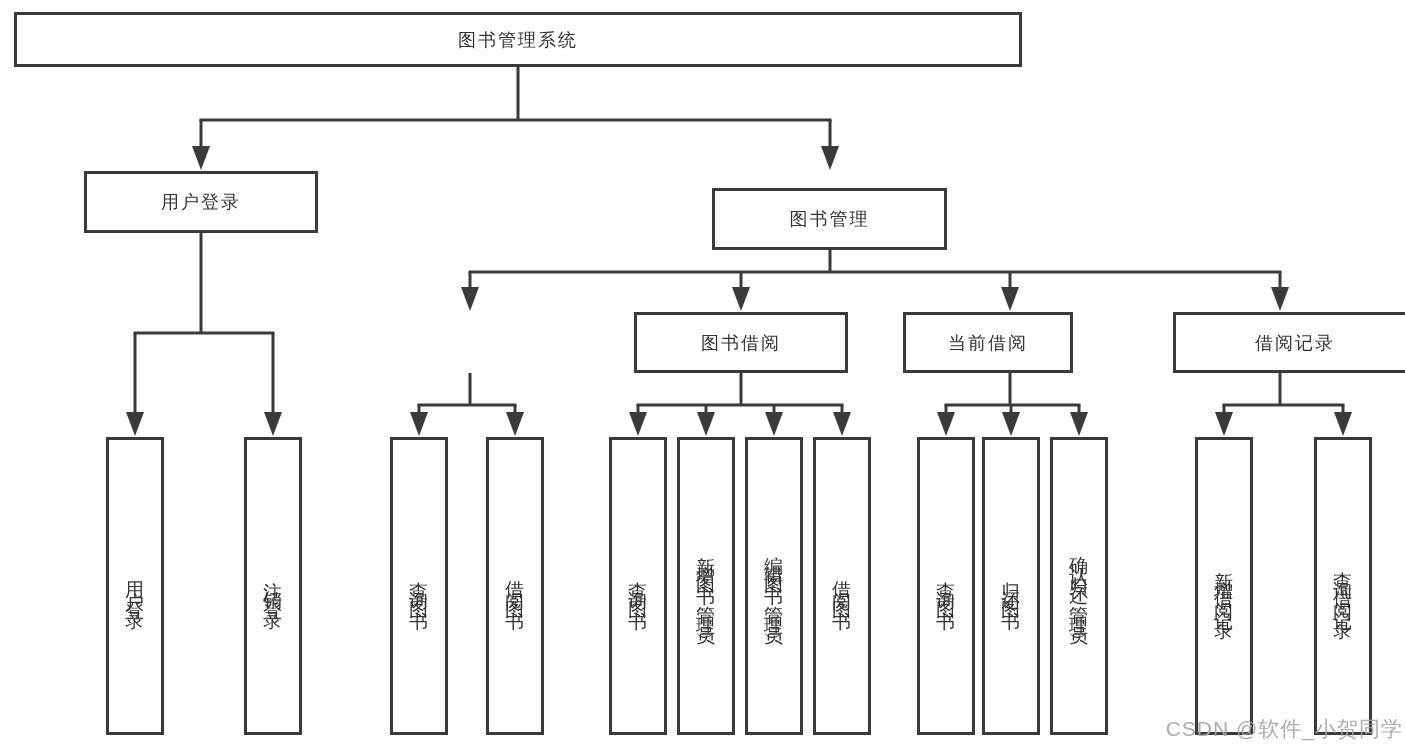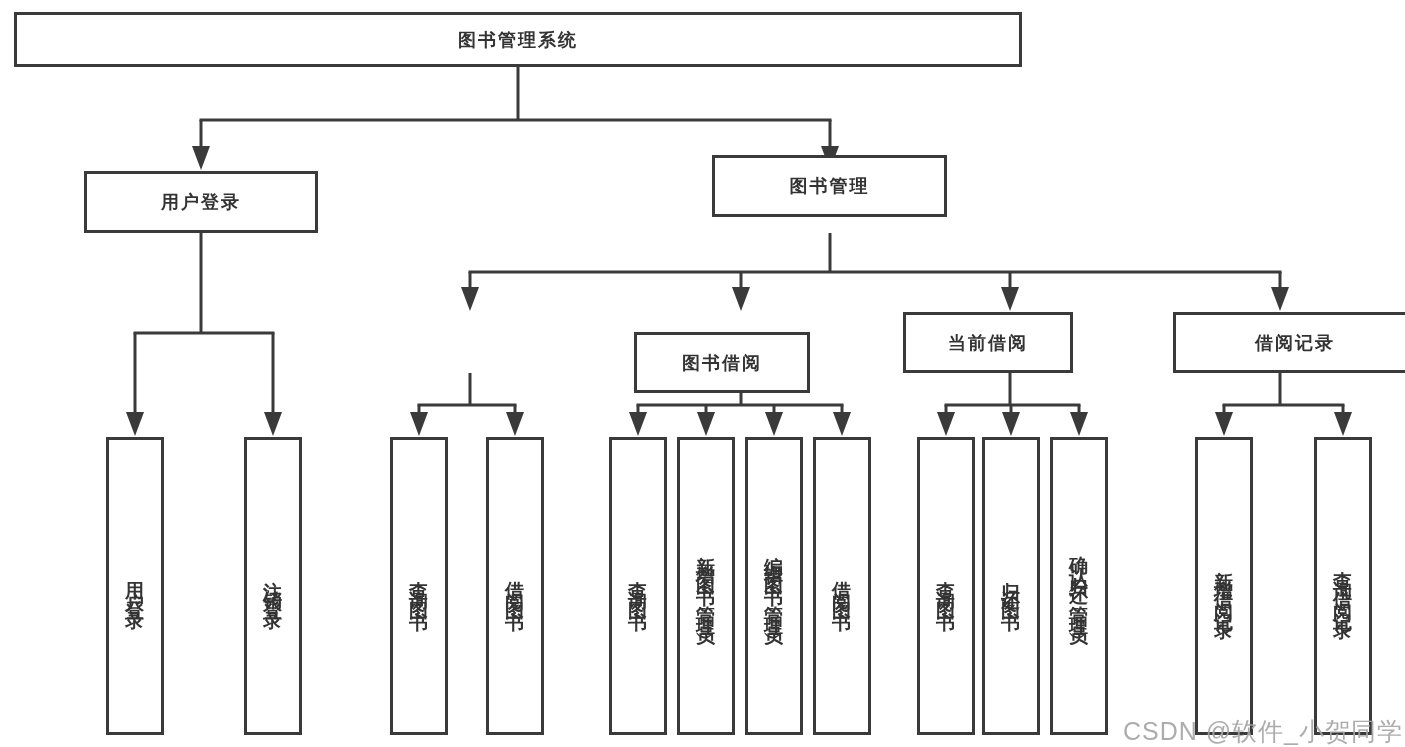--- a/index.html
+++ b/index.html
@@ -19,37 +19,36 @@
     position: absolute;
     box-sizing: border-box;
     border: 3px solid #3a3a3a;
     background: #ffffff;
     display: flex;
     align-items: center;
     justify-content: center;
     font-size: 18px;
     letter-spacing: 2px;
     z-index: 1;
-    font-weight: bold;
   }
   .node.root { font-size: 18px; }
   .node.leaf { letter-spacing: 0; }
   .node.leaf .vtext {
     writing-mode: vertical-rl;
     text-orientation: mixed;
     letter-spacing: 10px;
     line-height: 1;
     white-space: nowrap;
     font-size: 19px;
   }
   .watermark {
     position: absolute;
     right: 2px;
     top: 715px;
-    font-size: 25px;
+    font-size: 21px;
     color: rgba(165,165,165,0.92);
     letter-spacing: 1px;
     z-index: 2;
   }
 </style>
 </head>
 <body>
 
 <div class="canvas">
 
@@ -125,23 +124,23 @@
       <line x1="1224" y1="405" x2="1224" y2="416"></line>
       <polygon points="1215,412 1233,412 1224,436"></polygon>
       <line x1="1343" y1="405" x2="1343" y2="416"></line>
       <polygon points="1334,412 1352,412 1343,436"></polygon>
     </g>
   </svg>
 
   <div class="node root" style="left:14px; top:12px; width:1008px; height:55px">图书管理系统</div>
 
   <div class="node" style="left:84px; top:171px; width:234px; height:62px">用户登录</div>
-  <div class="node" style="left:712px; top:155px; width:235px; height:62px">图书管理</div>
+  <div class="node" style="left:712px; top:188px; width:235px; height:62px">图书管理</div>
 
-  <div class="node" style="left:634px; top:332px; width:176px; height:61px">图书借阅</div>
+  <div class="node" style="left:634px; top:312px; width:214px; height:61px">图书借阅</div>
   <div class="node" style="left:903px; top:312px; width:170px; height:61px">当前借阅</div>
   <div class="node" style="left:1173px; top:312px; width:244px; height:61px">借阅记录</div>
 
   <div class="node leaf" style="left:106px; top:437px; width:58px; height:298px">
     <span class="vtext">用户登录</span>
   </div>
   <div class="node leaf" style="left:244px; top:437px; width:58px; height:298px">
     <span class="vtext">注销登录</span>
   </div>
 

